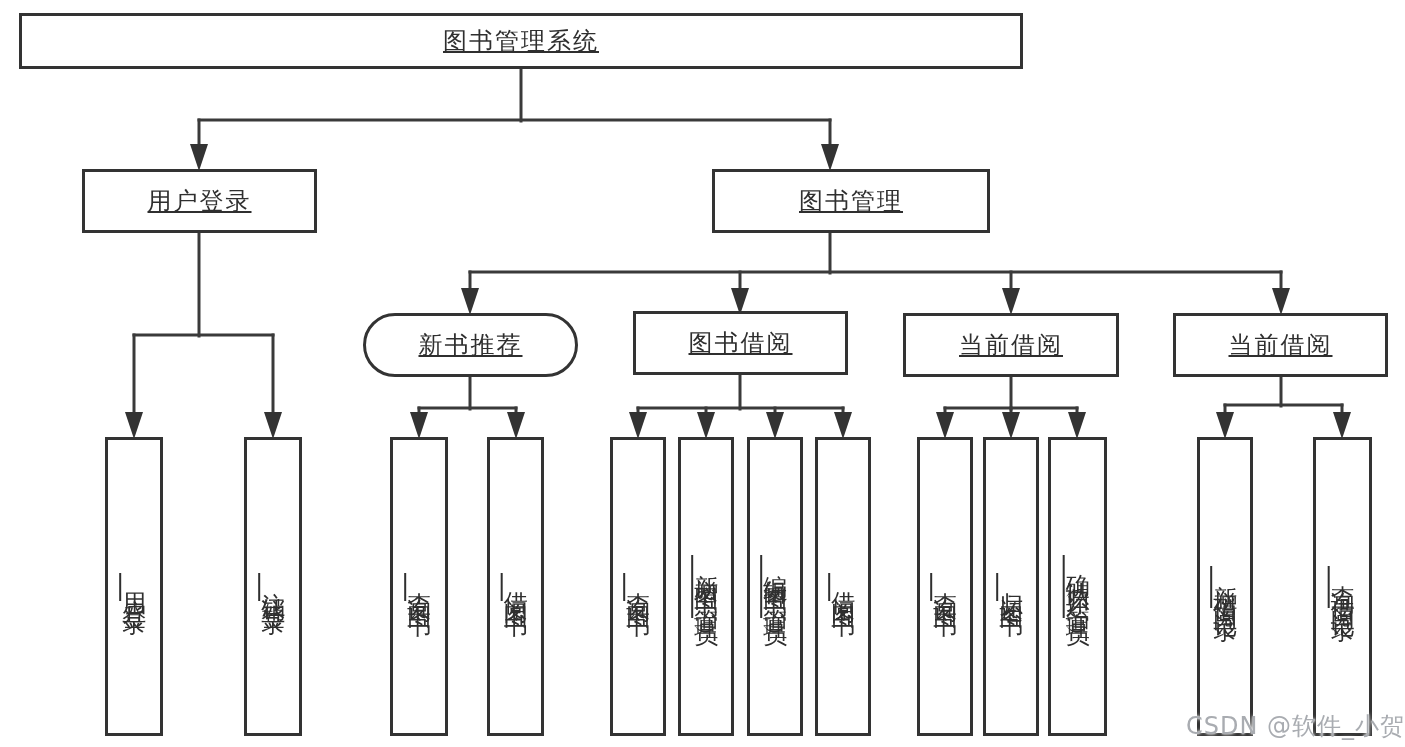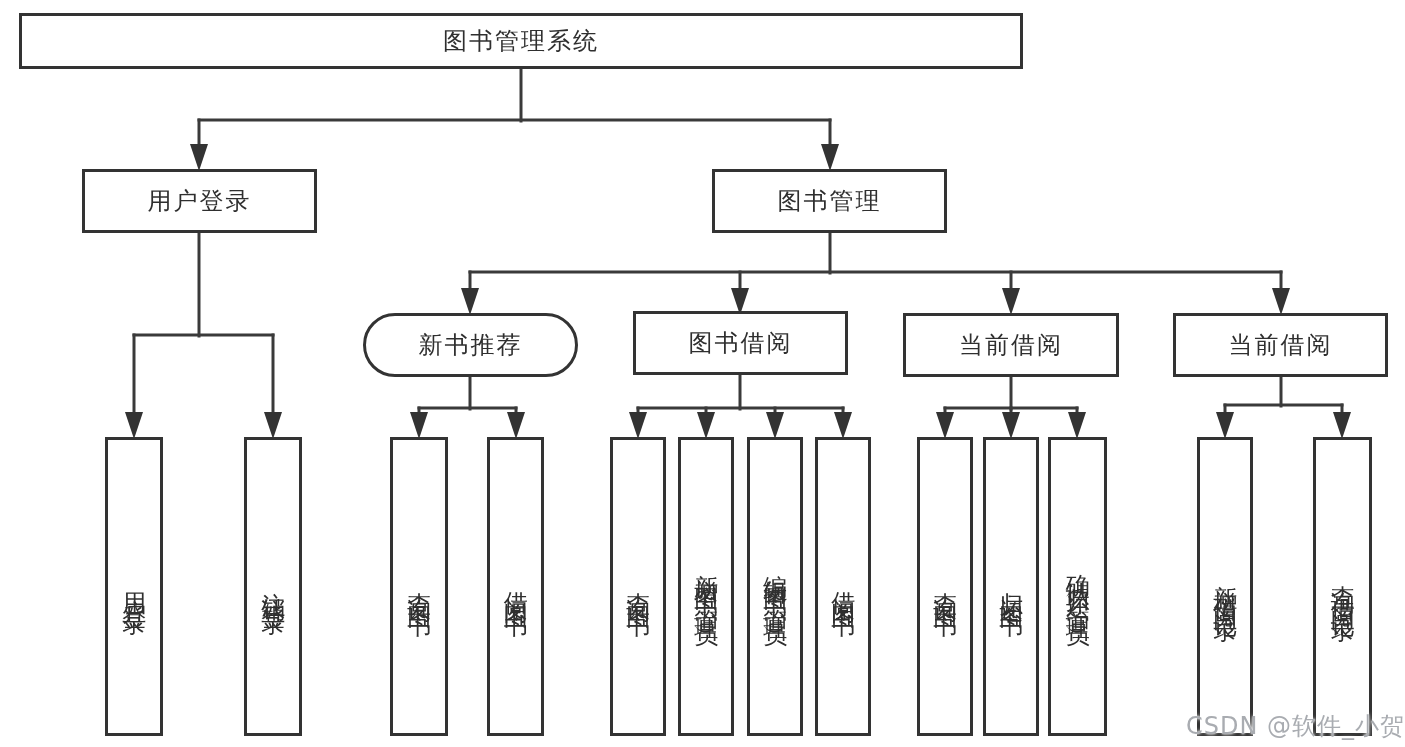--- a/index.html
+++ b/index.html
@@ -22,20 +22,21 @@
   .box {
     position: absolute;
     box-sizing: border-box;
     border: 3px solid #333333;
     background: #ffffff;
     color: #2f2f2f;
     display: flex;
     align-items: center;
     justify-content: center;
     text-align: right;
+    text-decoration: underline;
   }
   .box.h { font-size: 24px; letter-spacing: 2px; white-space: nowrap; }
   .box.v { font-size: 24px; }
   .box.v .vlabel {
     writing-mode: vertical-rl;
     text-orientation: mixed;
     letter-spacing: 7px;
     line-height: 1.1;
     max-height: 288px;
   }
@@ -127,21 +128,21 @@
       <line x1="1225" y1="405" x2="1225" y2="415"></line>
         <polygon points="1216,412 1234,412 1225,439"></polygon>
       <line x1="1342" y1="405" x2="1342" y2="415"></line>
         <polygon points="1333,412 1351,412 1342,439"></polygon>
     </g>
   </svg>
 
   <div class="box h" style="left:19px; top:13px; width:1004px; height:56px;">图书管理系统</div>
 
   <div class="box h" style="left:82px; top:169px; width:235px; height:64px;">用户登录</div>
-  <div class="box h" style="left:712px; top:169px; width:235px; height:64px;">图书管理</div>
+  <div class="box h" style="left:712px; top:169px; width:278px; height:64px;">图书管理</div>
 
   <div class="box h" style="left:363px; top:313px; width:215px; height:64px;border-radius:32px;">新书推荐</div>
   <div class="box h" style="left:633px; top:311px; width:215px; height:64px;">图书借阅</div>
   <div class="box h" style="left:903px; top:313px; width:216px; height:64px;">当前借阅</div>
   <div class="box h" style="left:1173px; top:313px; width:215px; height:64px;">当前借阅</div>
 
   <div class="box v" style="left:105px; top:437px; width:58px; height:299px;">
     <span class="vlabel">用户登录</span>
   </div>
   <div class="box v" style="left:244px; top:437px; width:58px; height:299px;">

